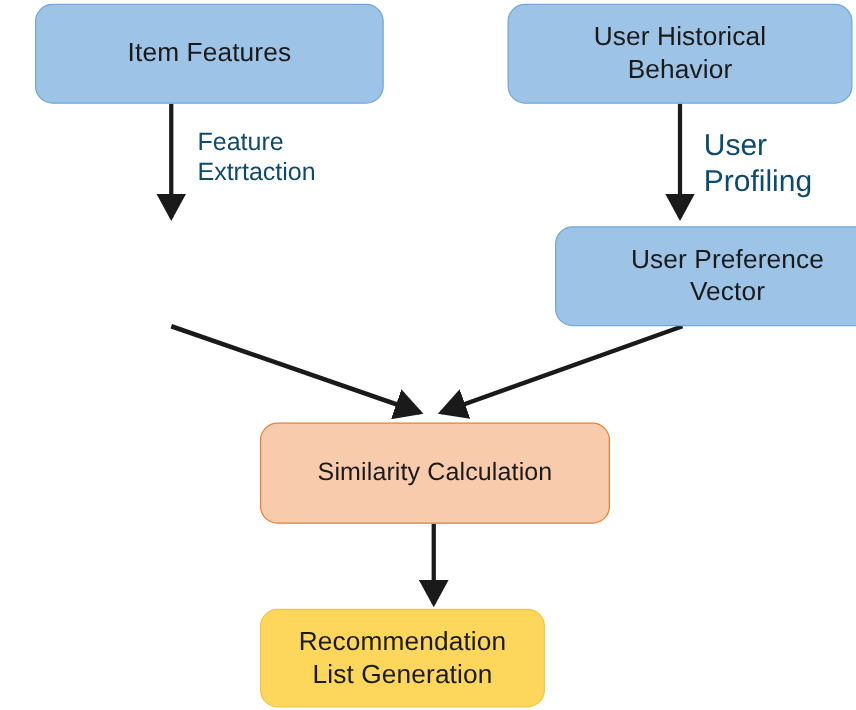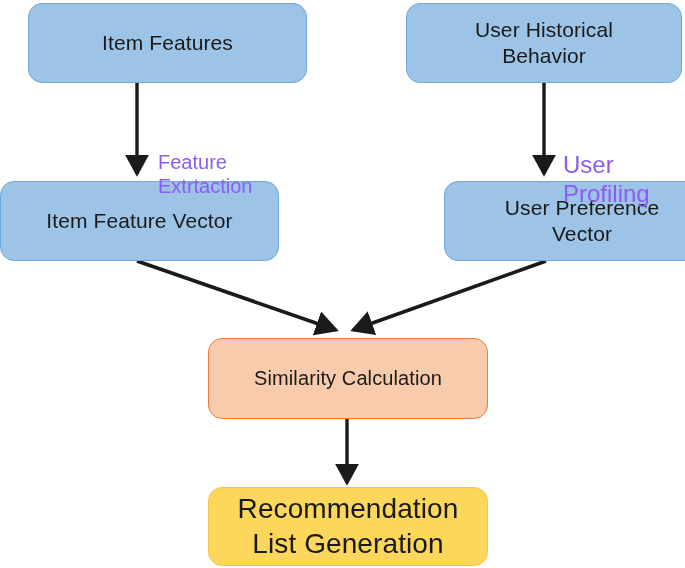--- a/index.html
+++ b/index.html
@@ -49,25 +49,24 @@
     background: #F8CBAD;
     border-color: #ED7D31;
     text-align: center;
   }
   .node-yellow {
     background: #FCD75B;
     border-color: #F2C644;
   }
   .edge-label {
     position: absolute;
-    color: #8b5cf6;
+    color: #0c4a6e;
     line-height: 1.22;
     white-space: pre-line;
     z-index: 3;
-    margin-top: 48px;
   }
 </style>
 </head>
 <body>
 
 <div id="canvas">
 
   <svg id="edge-layer" viewBox="0 0 685 568" width="685" height="568" xmlns="http://www.w3.org/2000/svg">
     <defs>
       <marker id="arrowhead" markerWidth="7" markerHeight="7" refX="5.6" refY="3.5" orient="auto" markerUnits="strokeWidth">
@@ -84,28 +83,27 @@
     <line x1="546" y1="261" x2="353" y2="330" stroke="#1A1A1A" stroke-width="3.6" marker-end="url(#arrowhead)"></line>
 
     <line x1="347" y1="419" x2="347" y2="483" stroke="#1A1A1A" stroke-width="3.4" marker-end="url(#arrowhead)"></line>
   </svg>
 
   <div class="node node-blue" style="left:0px; top:3px; width:279px; height:80px; font-size:21px;margin-left:28px;">Item Features</div>
 
   <div class="node node-blue" style="left:406px; top:3px; width:276px; height:80px; font-size:21px;">User Historical
 Behavior</div>
 
-  <div class="node node-blue" style="left:0px; top:181px; width:279px; height:80px; font-size:21px;">Item Feature Vector</div>
 
   <div class="node node-blue" style="left:406px; top:181px; width:276px; height:80px; font-size:21px;margin-left:38px;">User Preference
 Vector</div>
 
   <div class="node node-orange" style="left:208px; top:338px; width:280px; height:81px; font-size:20px;">Similarity Calculation</div>
 
-  <div class="node node-yellow" style="left:208px; top:487px; width:280px; height:79px; font-size:28px;">Recommendation
+  <div class="node node-yellow" style="left:208px; top:487px; width:228px; height:79px; font-size:21px;">Recommendation
 List Generation</div>
 
   <div class="edge-label" style="left:158px; top:102px; font-size:20px;">Feature
 Extrtaction</div>
 
   <div class="edge-label" style="left:563px; top:102px; font-size:24px;">User
 Profiling</div>
 
 </div>
 

